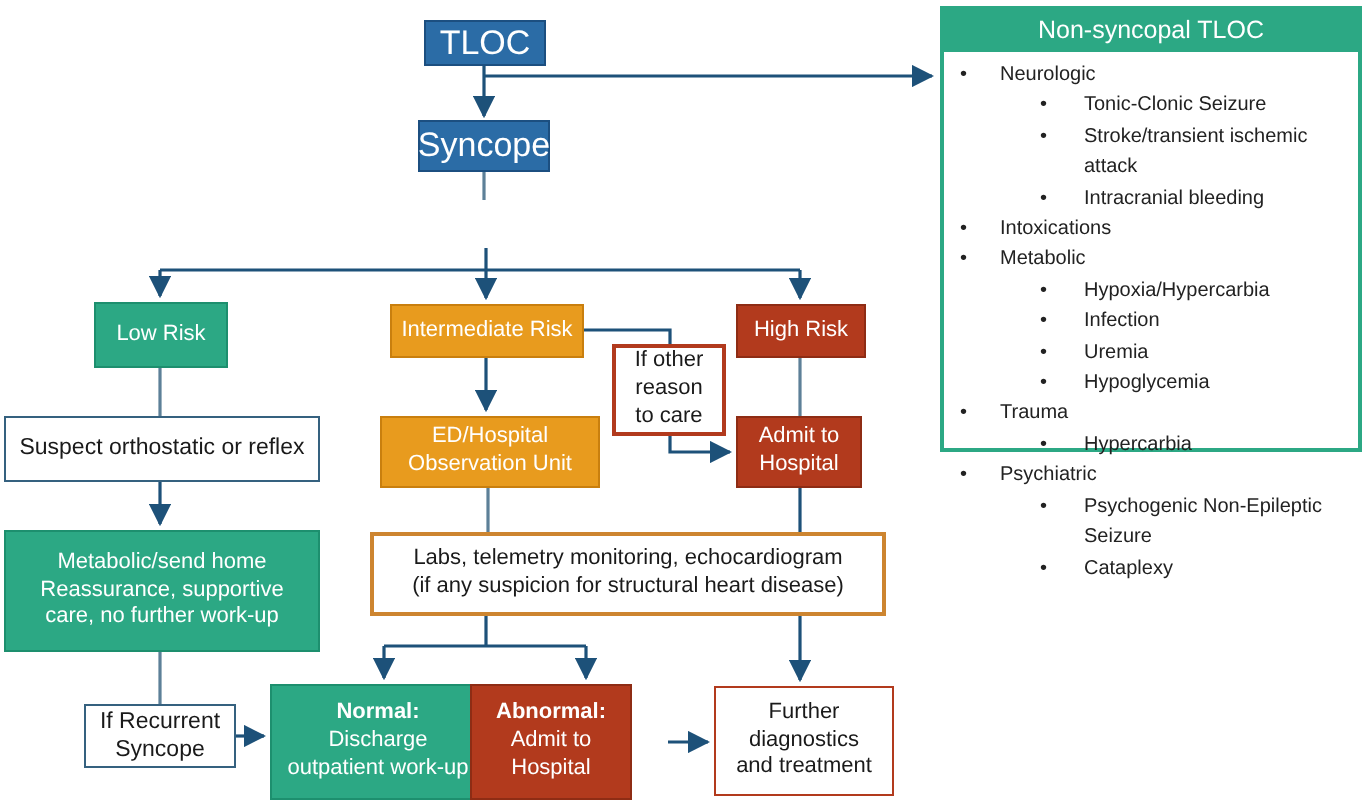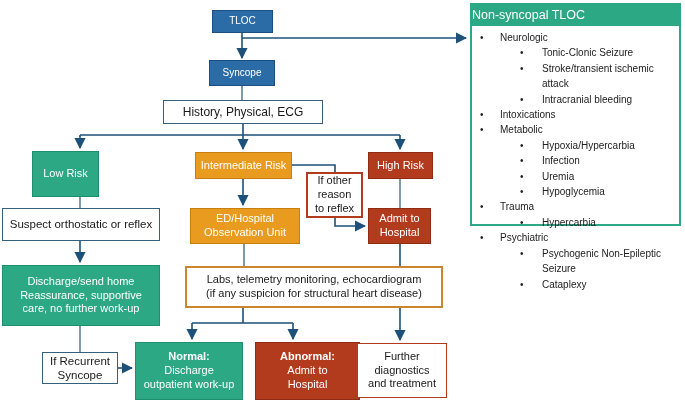--- a/index.html
+++ b/index.html
@@ -9,35 +9,35 @@
   }
   svg.connectors{position:absolute;left:0;top:0;z-index:1;}
   .c-dark{stroke:var(--arrow);stroke-width:1.6;fill:none;}
   .c-light{stroke:var(--line);stroke-width:1.6;fill:none;}
   .arrowhead{fill:var(--arrow);}
   .node{
     position:absolute;z-index:2;display:flex;flex-direction:column;
     align-items:center;justify-content:center;text-align:center;
     box-sizing:border-box;line-height:1.25;
   }
-  .blue{background:var(--blue);border:1px solid var(--blueBorder);color:#fff;font-size:10px;}
+  .blue{background:var(--blue);border:1px solid var(--blueBorder);color:#fff;font-size:17px;}
   .green{background:var(--green);border:1px solid var(--greenBorder);color:#fff;font-size:11px;}
   .orange{background:var(--orange);border:1px solid var(--orangeBorder);color:#fff;font-size:11px;text-align:center;}
   .brick{background:var(--brick);border:1px solid var(--brickBorder);color:#fff;font-size:11px;}
   .white-slate{background:#fff;border:1.5px solid var(--slateBorder);color:#1a1a1a;font-size:11.5px;}
   .white-orange{background:#fff;border:2px solid var(--orangeBorder2);color:#1a1a1a;font-size:11px;}
   .white-brick{background:#fff;border:2px solid var(--brick);color:#1a1a1a;font-size:11px;}
   .ln{display:block;}
   .bold{display:block;font-weight:bold;}
   .panel{
     position:absolute;z-index:2;left:470px;top:3px;width:211px;height:223px;
     background:#fff;border:2px solid var(--green);box-sizing:border-box;
   }
   .panel-title{
-    background:var(--green);color:#fff;font-size:12.5px;text-align:left;
+    background:var(--green);color:#fff;font-size:12.5px;text-align:center;
     height:21px;line-height:21px;
   }
   .panel-body{padding-top:4px;color:#222;}
   .p-row{display:flex;align-items:baseline;font-size:10px;line-height:15.4px;}
   .p-row .bullet{flex:0 0 auto;font-size:10px;}
   .p-row .p-label{padding-left:4px;}
   .p-row.l1{padding-left:8px;}
   .p-row.l1 .bullet{width:16px;}
   .p-row.l2{padding-left:48px;}
   .p-row.l2 .bullet{width:18px;}
@@ -78,25 +78,22 @@
   </svg>
 
   <div class="node blue" style="left:212px;top:10px;width:61px;height:23px">
     <span>TLOC</span>
   </div>
 
   <div class="node blue" style="left:209px;top:60px;width:66px;height:26px">
     <span>Syncope</span>
   </div>
 
-  <div class="node white-slate" style="left:163px;top:100px;width:160px;height:24px;font-size:12px">
-    <span>History, Physical, ECG</span>
-  </div>
-
-  <div class="node green" style="left:32px;top:151px;width:67px;height:46px">
+
+  <div class="node green" style="left:47px;top:151px;width:67px;height:33px">
     <span>Low Risk</span>
   </div>
 
   <div class="node orange" style="left:195px;top:152px;width:97px;height:27px">
     <span>Intermediate Risk</span>
   </div>
 
   <div class="node brick" style="left:368px;top:152px;width:65px;height:27px">
     <span>High Risk</span>
   </div>
@@ -106,51 +103,51 @@
   </div>
 
   <div class="node orange" style="left:190px;top:208px;width:110px;height:36px">
     <span class="ln">ED/Hospital</span>
     <span class="ln">Observation Unit</span>
   </div>
 
   <div class="node white-brick" style="left:306px;top:172px;width:57px;height:46px">
     <span class="ln">If other</span>
     <span class="ln">reason</span>
-    <span class="ln">to reflex</span>
+    <span class="ln">to care</span>
   </div>
 
   <div class="node brick" style="left:368px;top:208px;width:63px;height:36px">
     <span class="ln">Admit to</span>
     <span class="ln">Hospital</span>
   </div>
 
   <div class="node white-orange" style="left:185px;top:266px;width:258px;height:42px">
     <span class="ln">Labs, telemetry monitoring, echocardiogram</span>
     <span class="ln">(if any suspicion for structural heart disease)</span>
   </div>
 
   <div class="node green" style="left:2px;top:265px;width:158px;height:61px">
-    <span class="ln">Discharge/send home</span>
+    <span class="ln">Metabolic/send home</span>
     <span class="ln">Reassurance, supportive</span>
     <span class="ln">care, no further work-up</span>
   </div>
 
   <div class="node white-slate" style="left:42px;top:352px;width:76px;height:32px">
     <span class="ln">If Recurrent</span>
     <span class="ln">Syncope</span>
   </div>
 
   <div class="node green" style="left:135px;top:342px;width:108px;height:58px">
     <span class="bold">Normal:</span>
     <span class="ln">Discharge</span>
     <span class="ln">outpatient work-up</span>
   </div>
 
-  <div class="node brick" style="left:255px;top:342px;width:105px;height:58px">
+  <div class="node brick" style="left:235px;top:342px;width:81px;height:58px">
     <span class="bold">Abnormal:</span>
     <span class="ln">Admit to</span>
     <span class="ln">Hospital</span>
   </div>
 
   <div class="node white-brick" style="left:357px;top:343px;width:90px;height:55px;border-width:1.5px">
     <span class="ln">Further</span>
     <span class="ln">diagnostics</span>
     <span class="ln">and treatment</span>
   </div>

